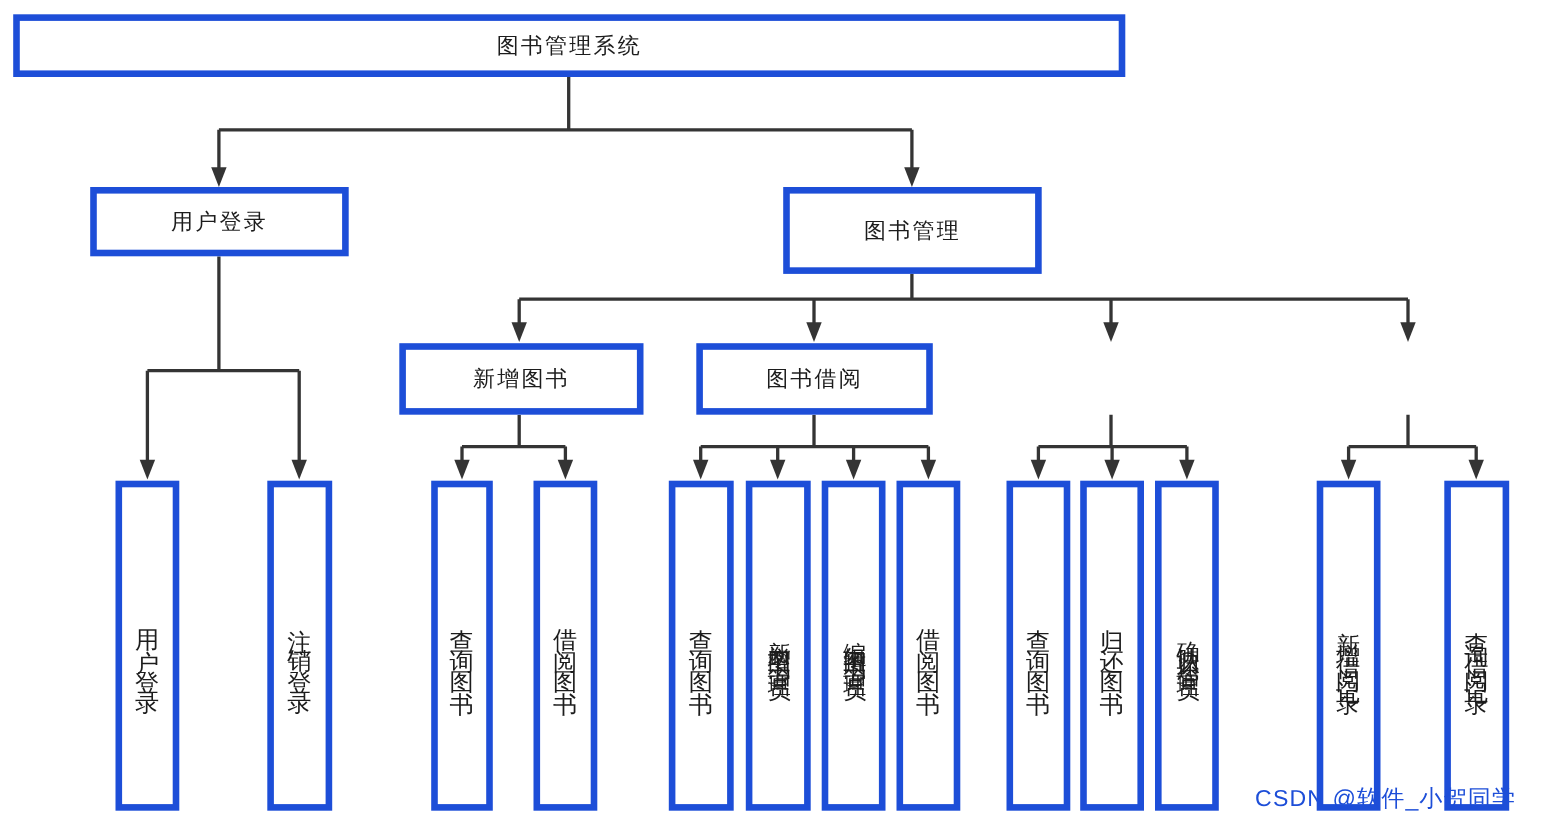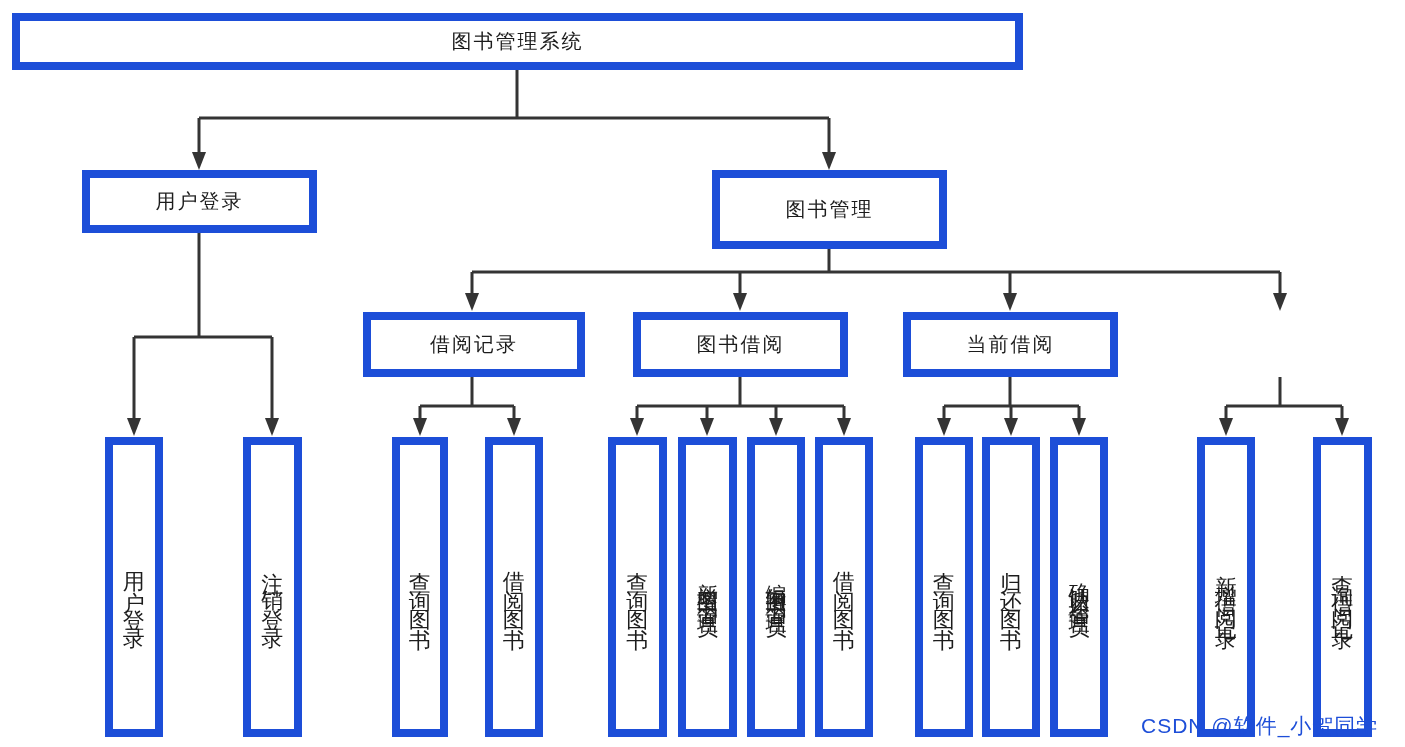--- a/index.html
+++ b/index.html
@@ -2,21 +2,21 @@
 <html><head>
 <meta charset="utf-8">
 <style>
   html,body{margin:0;padding:0;background:#ffffff;}
   .stage{
     position:relative;width:1405px;height:747px;background:#ffffff;
     font-family:"Liberation Sans","DejaVu Sans",sans-serif;overflow:hidden;
   }
   svg.connectors{position:absolute;left:0;top:0;width:1405px;height:747px;}
   .box{
-    position:absolute;box-sizing:border-box;border:8px solid #1d4ed8;background:#ffffff;
+    position:absolute;box-sizing:border-box;border:6px solid #1d4ed8;background:#ffffff;
     display:flex;align-items:center;justify-content:center;color:#1c1c1c;
   }
   .h{font-size:20px;letter-spacing:2px;}
   .leaf{top:437px;height:300px;}
   .vtext{writing-mode:vertical-rl;font-size:22px;line-height:1.15;}
   .sp4 .vtext{letter-spacing:19px;margin-top:10px;}
   .sp6 .vtext{letter-spacing:11px;margin-top:6px;}
   .sp9 .vtext{letter-spacing:5px;font-size:21px;margin-top:3px;}
   .watermark{
     position:absolute;left:1141px;top:712px;font-size:21px;letter-spacing:1px;
@@ -66,27 +66,24 @@
   </div>
 
   <div class="box h" style="left:82px;top:170px;width:235px;height:63px">
     <span>用户登录</span>
   </div>
   <div class="box h" style="left:712px;top:170px;width:235px;height:79px">
     <span>图书管理</span>
   </div>
 
   <div class="box h" style="left:363px;top:312px;width:222px;height:65px">
-    <span>借阅记录</span>
+    <span>新增图书</span>
   </div>
   <div class="box h" style="left:633px;top:312px;width:215px;height:65px">
     <span>图书借阅</span>
-  </div>
-  <div class="box h" style="left:903px;top:312px;width:215px;height:65px">
-    <span>当前借阅</span>
   </div>
 
   <div class="box leaf sp4" style="left:105px;width:58px">
     <span class="vtext">用户登录</span>
   </div>
   <div class="box leaf sp4" style="left:243px;width:59px">
     <span class="vtext">注销登录</span>
   </div>
 
   <div class="box leaf sp4" style="left:392px;width:56px">

